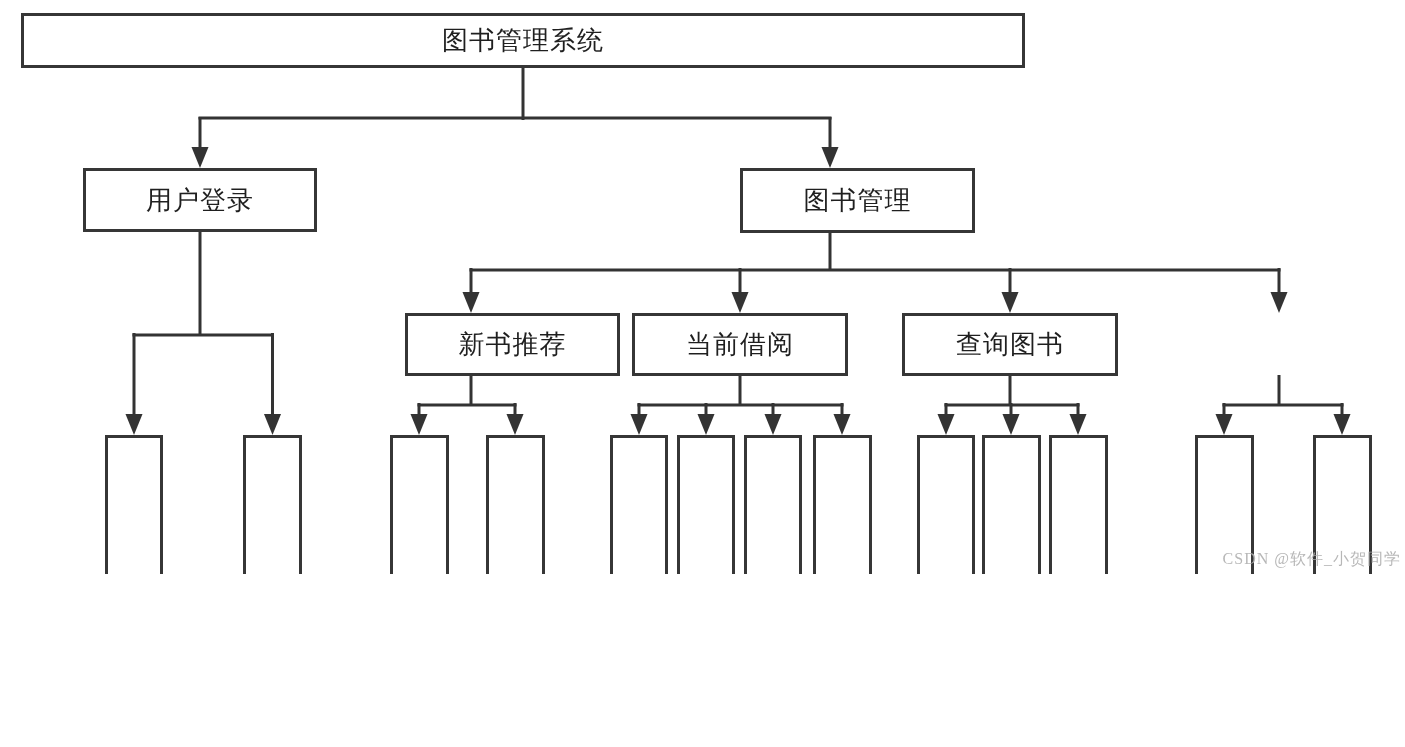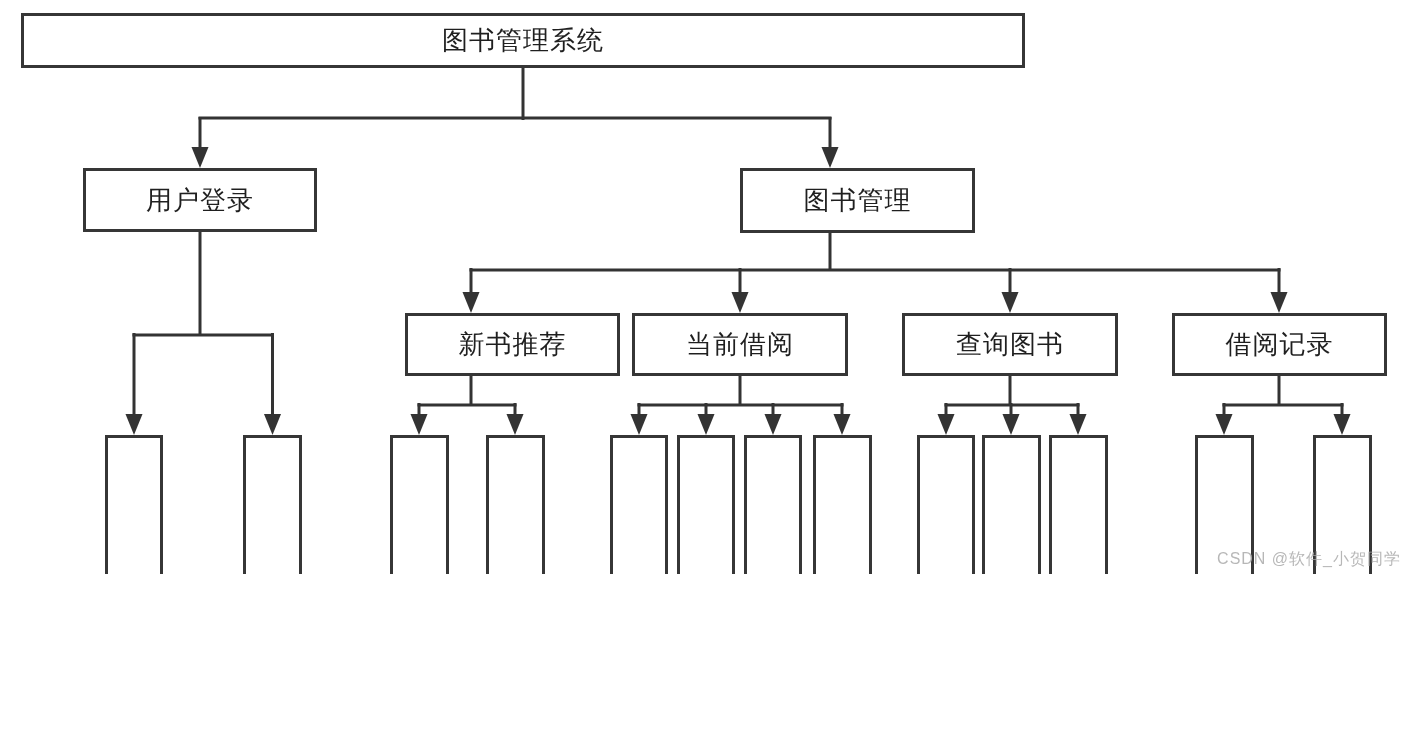--- a/index.html
+++ b/index.html
@@ -13,21 +13,21 @@
     margin: 0;
     padding: 0;
     background: var(--background);
   }
   .canvas {
     position: relative;
     width: 1405px;
     height: 574px;
     background: var(--background);
     overflow: hidden;
-    font-family: Liberation Sans, sans-serif;
+    font-family: Liberation Serif, serif;
     color: var(--text);
   }
   svg.edges {
     position: absolute;
     left: 0; top: 0;
     width: 1405px; height: 747px;
     pointer-events: none;
   }
   .node {
     position: absolute;
@@ -125,21 +125,20 @@
   </svg>
 
   <div class="node hnode" style="left:21px; top:13px; width:1004px; height:55px;">图书管理系统</div>
 
   <div class="node hnode" style="left:83px; top:168px; width:234px; height:64px;">用户登录</div>
   <div class="node hnode" style="left:740px; top:168px; width:235px; height:65px;">图书管理</div>
 
   <div class="node hnode" style="left:364px; top:313px; width:215px; height:63px;margin-left:41px;">新书推荐</div>
   <div class="node hnode" style="left:632px; top:313px; width:216px; height:63px;">当前借阅</div>
   <div class="node hnode" style="left:902px; top:313px; width:216px; height:63px;">查询图书</div>
-  <div class="node hnode" style="left:1172px; top:313px; width:215px; height:63px;">借阅记录</div>
 
   <div class="node vnode" style="left:105px; top:435px; width:58px; height:302px;">
     <span>用户登录</span>
   </div>
   <div class="node vnode" style="left:243px; top:435px; width:59px; height:302px;">
     <span>注销登录</span>
   </div>
 
   <div class="node vnode" style="left:390px; top:435px; width:59px; height:302px;">
     <span>查询图书</span>

